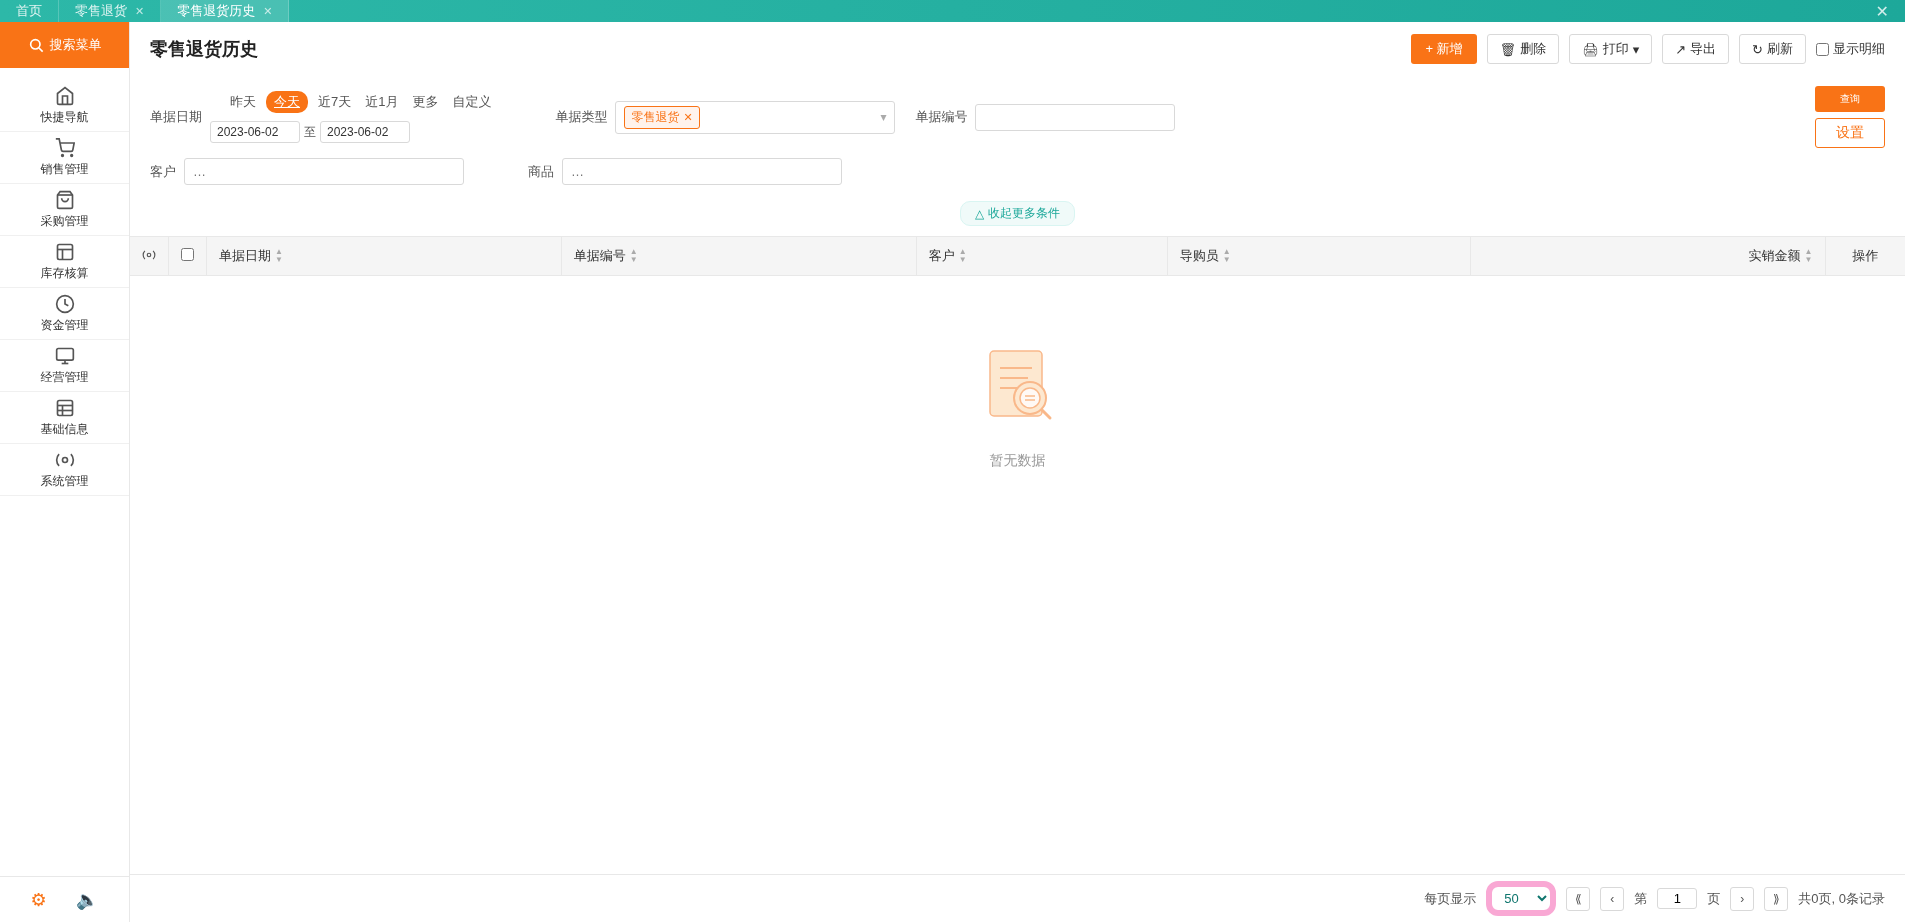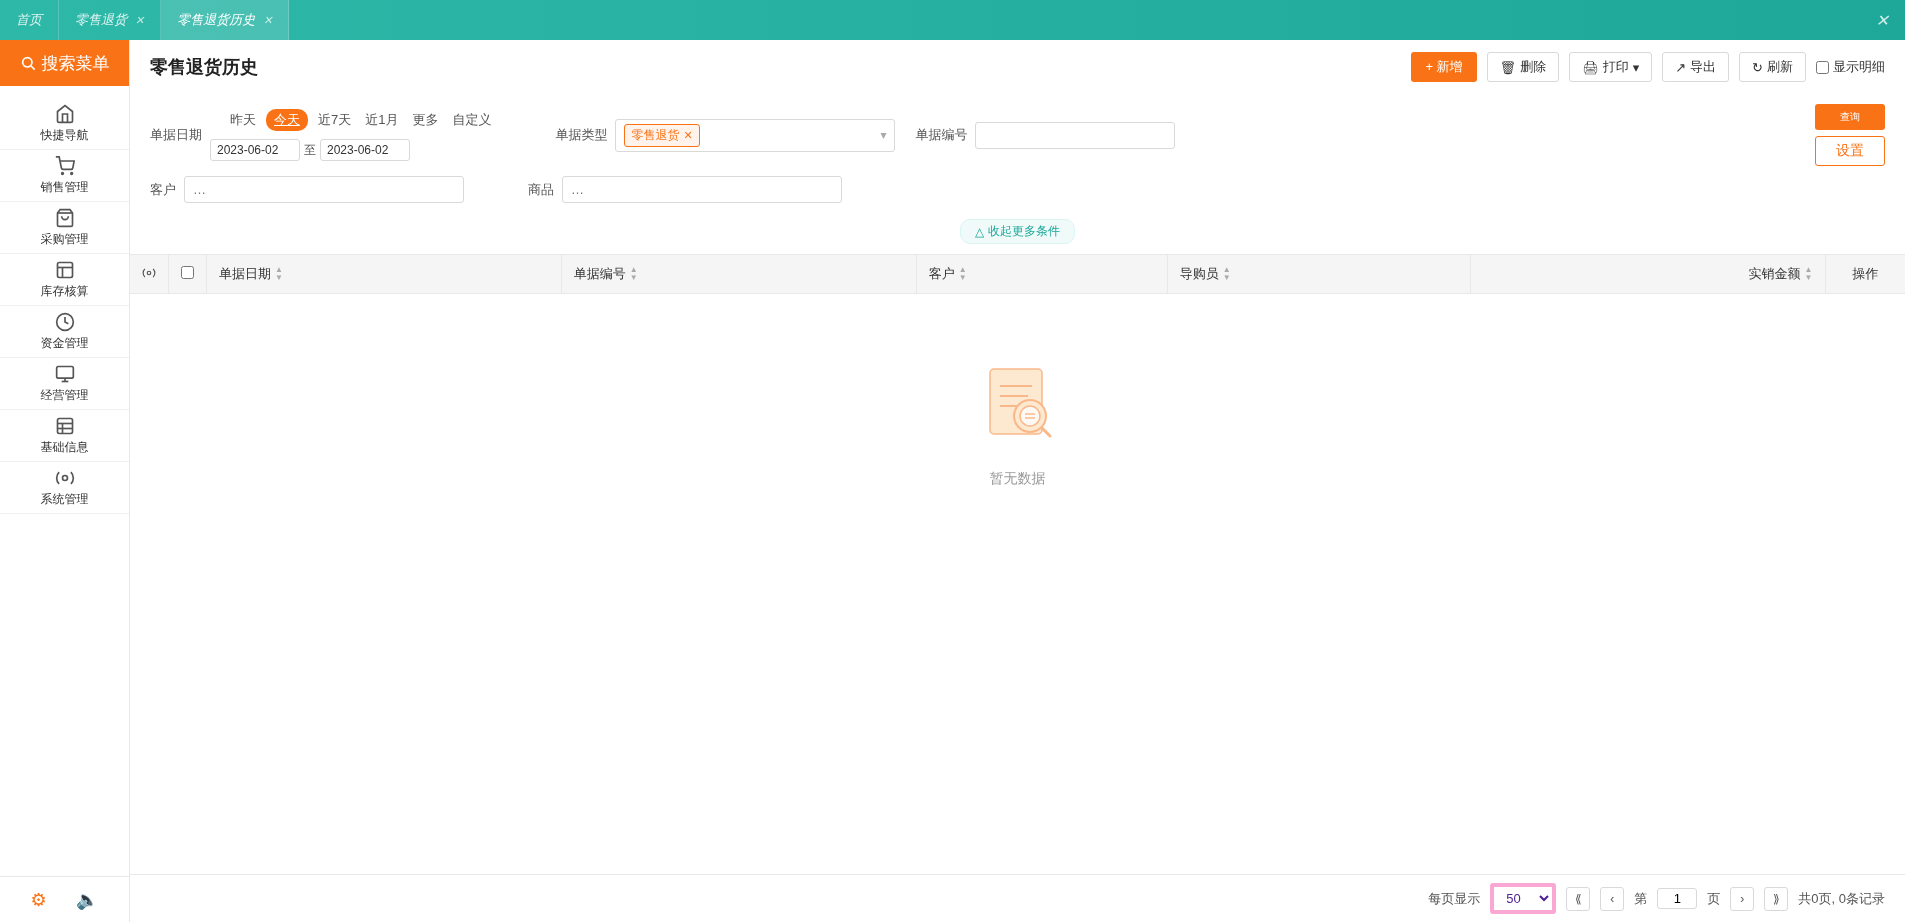--- a/index.html
+++ b/index.html
@@ -1,26 +1,25 @@
 <!DOCTYPE html>
 <html><head>
   <meta charset="utf-8">
   <style>
     * { box-sizing: border-box; margin: 0; padding: 0; font-family: "Microsoft YaHei", "PingFang SC", sans-serif; }
     body { width: 1905px; height: 922px; overflow: hidden; background: #f5f5f5; display: flex; flex-direction: column; }
 
     
     .top-bar {
-      height: 40px;
+      height: 22px;
       background: linear-gradient(to right, #2db8a8, #1da89a);
       display: flex;
       align-items: center;
       padding: 0 0;
       flex-shrink: 0;
-      font-style: italic;
     }
     .top-bar-tabs {
       display: flex;
       align-items: center;
       flex: 1;
       height: 100%;
     }
     .tab-item {
       height: 100%;
       padding: 0 16px;
@@ -72,21 +71,21 @@
     }
     .sidebar-search {
       height: 46px;
       background: #f97316;
       display: flex;
       align-items: center;
       justify-content: center;
       gap: 6px;
       cursor: pointer;
       color: #fff;
-      font-size: 17px;
+      font-size: 13px;
       font-weight: 500;
     }
     .sidebar-search .search-icon-svg {
       width: 16px;
       height: 16px;
     }
     .sidebar-menu {
       flex: 1;
       overflow-y: auto;
       padding: 12px 0;
@@ -366,25 +365,25 @@
       display: flex;
       align-items: center;
       justify-content: flex-end;
       padding: 0 20px;
       gap: 10px;
       font-size: 13px;
       color: #555;
       flex-shrink: 0;
     }
     .page-size-select {
-      border: 4px solid #f9a8d4;
-      border-radius: 3px;
+      border: 6px solid #f9a8d4;
+      border-radius: 12px;
       padding: 3px 8px;
       font-size: 13px;
-      color: #4c1d95;
+      color: #0f766e;
       background: #fff;
     }
     .page-nav-btn {
       width: 24px;
       height: 24px;
       border: 1px solid #d9d9d9;
       background: #fff;
       border-radius: 3px;
       cursor: pointer;
       display: flex;

